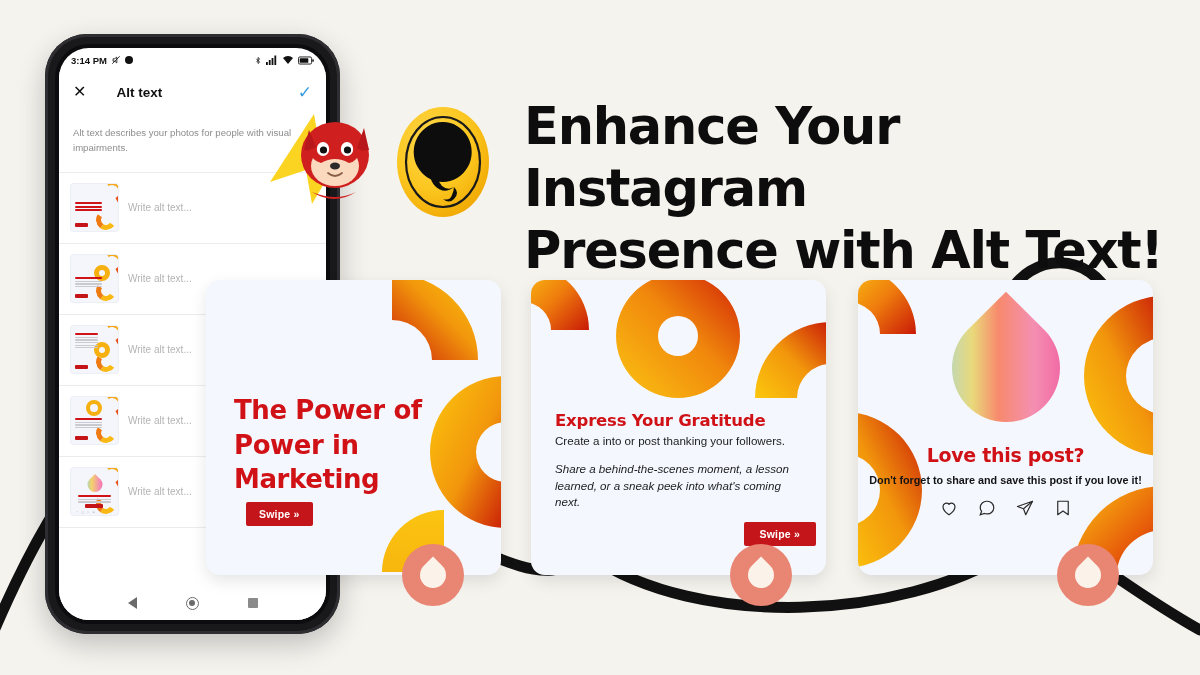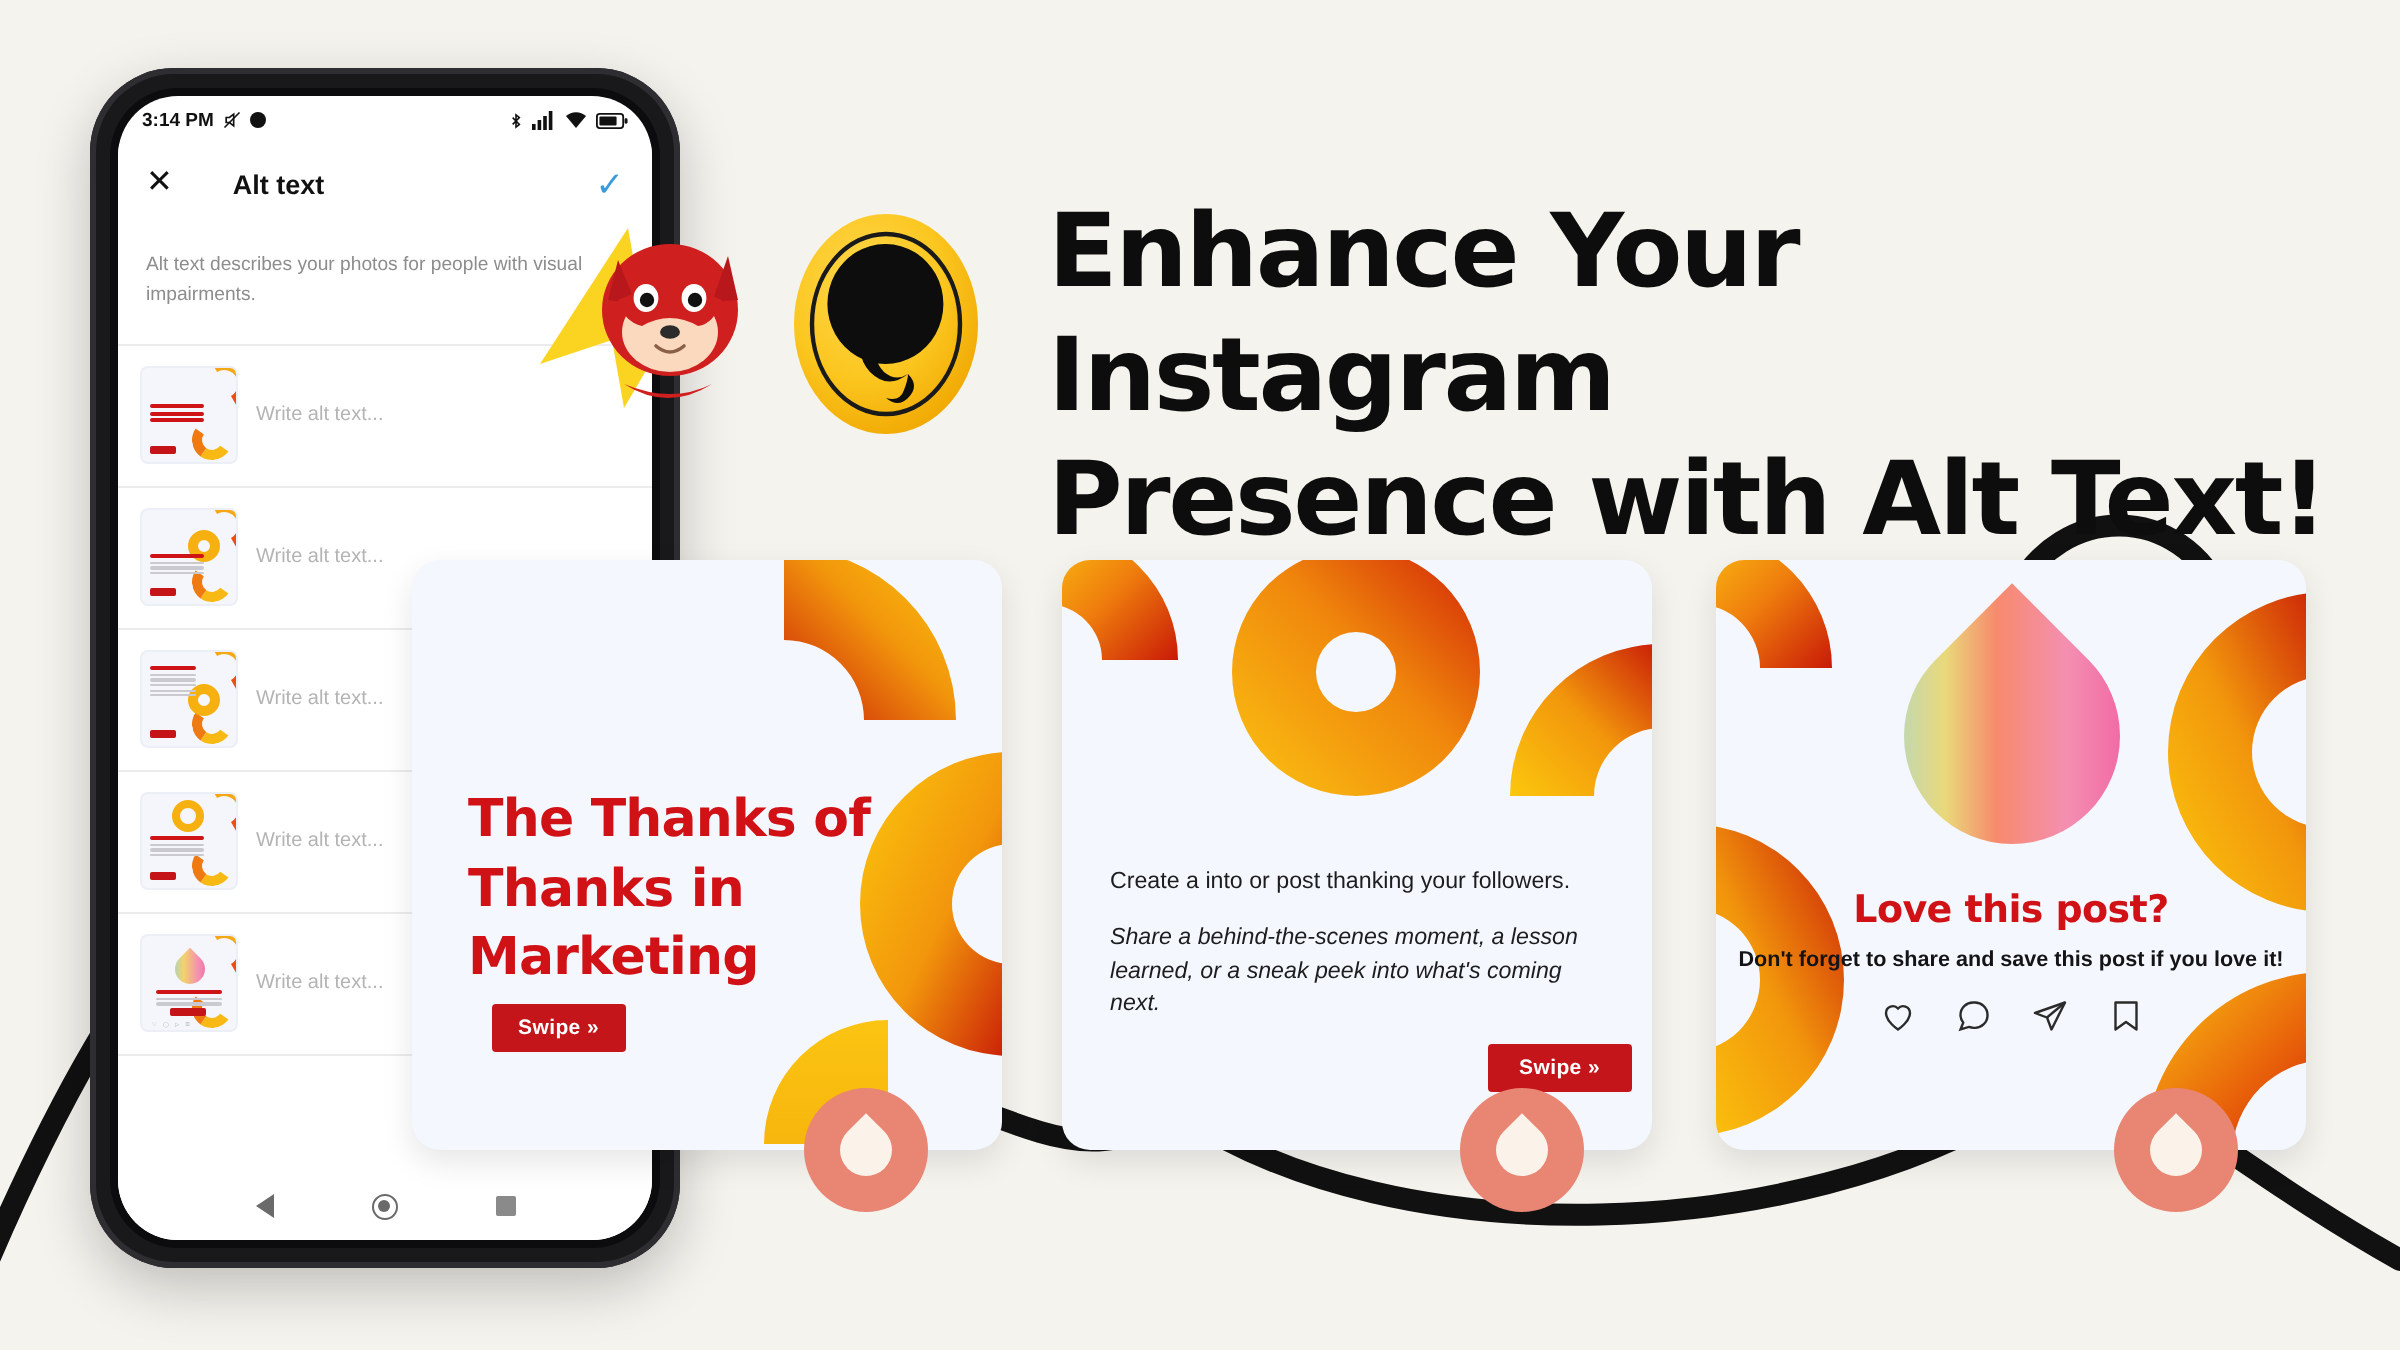--- a/index.html
+++ b/index.html
@@ -388,21 +388,21 @@
             <stop offset="0%" stop-color="#fbc412"></stop>
               <stop offset="100%" stop-color="#f7b60d"></stop>
           </linearGradient>
         </defs>
         <path d="M186 -6 A86 86 0 0 1 272 80 L226 80 A40 40 0 0 0 186 40 Z" fill="url(#g1a)"></path>
         <path d="M300 96 A76 76 0 0 0 224 172 A76 76 0 0 0 300 248 L300 202 A30 30 0 0 1 270 172 A30 30 0 0 1 300 142 Z" fill="url(#g1b)"></path>
         <path d="M238 230 A62 62 0 0 0 176 292 L222 292 A16 16 0 0 1 238 276 Z" fill="url(#g1c)"></path>
       </svg>
     </div>
 
-    <div class="c-title-big">The Thanks of Thanks in Marketing</div>
+    <div class="c-title-big">The Power of Power in Marketing</div>
     <button class="swipe-btn" id="swipe1">Swipe »</button>
   </div>
 
   <div class="card" id="card2">
     <div class="card-art">
       <svg width="295" height="295" viewBox="0 0 295 295" aria-hidden="true">
         <defs>
           <linearGradient id="g2a" x1="0" y1="0" x2="1" y2="1">
             <stop offset="0%" stop-color="#fbc412"></stop>
               <stop offset="50%" stop-color="#ef7d0d"></stop>
@@ -417,20 +417,21 @@
             <stop offset="0%" stop-color="#c91a07"></stop>
               <stop offset="50%" stop-color="#f2960c"></stop>
               <stop offset="100%" stop-color="#fcc70d"></stop>
           </linearGradient>
         </defs>
         <path d="M-8 -16 A66 66 0 0 1 58 50 L20 50 A28 28 0 0 0 -8 22 Z" fill="url(#g2a)"></path>
         <path d="M147 -6 A62 62 0 1 0 147 118 A62 62 0 1 0 147 -6 Z M147 36 A20 20 0 1 1 147 76 A20 20 0 1 1 147 36 Z" fill="url(#g2b)"></path>
         <path d="M300 42 A76 76 0 0 0 224 118 L266 118 A34 34 0 0 1 300 84 Z" fill="url(#g2c)"></path>
       </svg>
     </div>
+    <div class="c2-head">Express Your Gratitude</div>
     <div class="c2-body">
       <p>Create a into or post thanking your followers.</p>
       <p>Share a behind-the-scenes moment, a lesson learned, or a sneak peek into what's coming next.</p>
     </div>
     <button class="swipe-btn" id="swipe2">Swipe »</button>
   </div>
 
   <div class="card" id="card3">
     <div class="card-art">
       <svg width="295" height="295" viewBox="0 0 295 295" aria-hidden="true">

